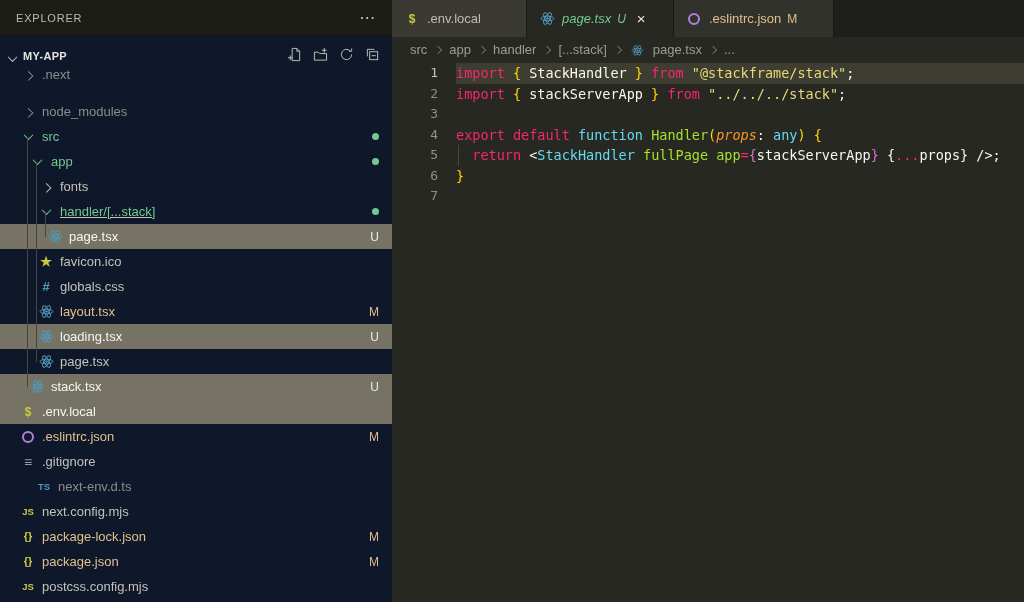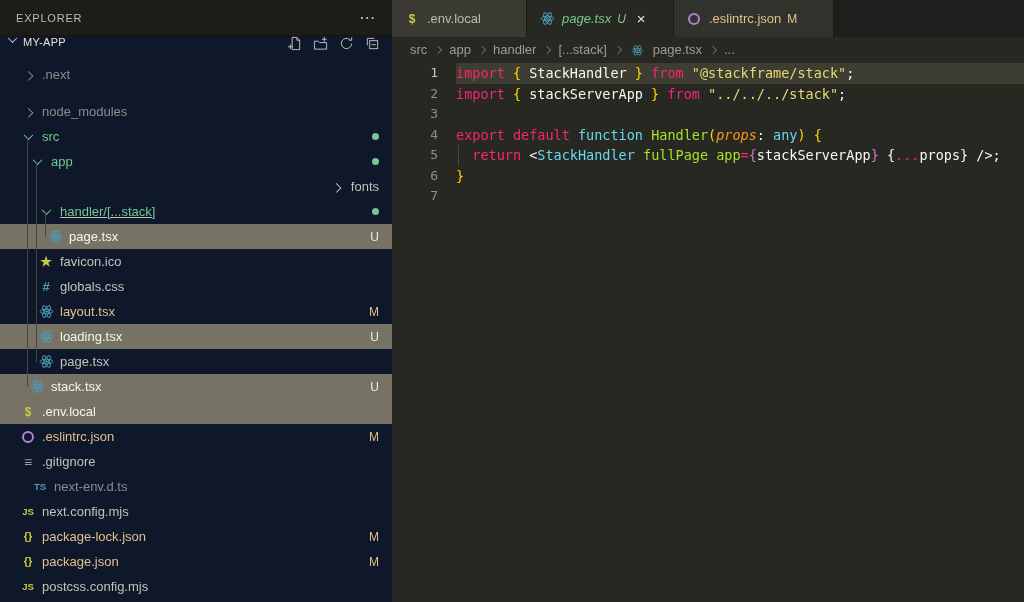--- a/index.html
+++ b/index.html
@@ -7,22 +7,22 @@
        font-family:"Liberation Sans",sans-serif;
        --untracked:#73c991;--modified:#e2c08d;--ignored:#8c8c8c;--selection:#767365;
        --blue:#519aba;--yellow:#cbcb41;--purple:#b180d7;
        --pink:#f92672;--green:#a6e22e;--cyan:#66d9ef;--orange:#fd971f;
        --string:#e6db74;--gold:#ffd700;--orchid:#da70d6;--fg:#f8f8f2}
   
   #sidebar{position:absolute;left:0;top:0;width:392px;height:602px;background:#0f172a}
   .titlebar{height:36px;display:flex;align-items:center;padding:0 16px;background:#1c1d17;
             border-bottom:1px solid #15160f;color:#bdbcb4;font-size:11px;letter-spacing:.8px;box-sizing:border-box}
   .more{margin-left:auto;font-size:16px;color:#c8c7bf;cursor:pointer}
-  .section{height:26px;display:flex;align-items:flex-start;padding:0 12px 0 9px;color:#e4e3db;
-           font-weight:400;font-size:11px;letter-spacing:.3px}
+  .section{height:26px;display:flex;align-items:flex-end;padding:0 12px 0 9px;color:#e4e3db;
+           font-weight:700;font-size:11px;letter-spacing:.3px}
   .section .chev{margin-right:7px;color:#c3c2ba}
   .actions{margin-left:auto;display:flex;gap:11px}
   .abtn{display:flex;align-items:center;cursor:pointer}
   .abtn svg{display:block;stroke:#c5c4bc;fill:none;stroke-width:1}
   #tree{position:relative;height:540px;overflow:hidden}
   .row{height:25px;display:flex;align-items:center;padding-right:13px;font-size:13px;color:#c3c2ba;box-sizing:border-box}
   .slot{width:16px;margin-right:6px;display:flex;align-items:center;justify-content:center;flex:none}
   .label{white-space:nowrap}
   .sel{background:var(--selection)}
   .sel .label{color:#f6f6f0}
@@ -130,21 +130,21 @@
         <span class="label">src</span>
         <span class="dot"></span>
       </div>
       <div class="row col-untracked" style="padding-left: 29px;">
         <span class="slot">
           <span class="chev down"></span>
         </span>
         <span class="label">app</span>
         <span class="dot"></span>
       </div>
-      <div class="row col-normal" style="padding-left: 38px; justify-content: flex-end;">
+      <div class="row col-normal" style="padding-left: 38px;">
         <span class="slot">
           <span class="chev right"></span>
         </span>
         <span class="label">fonts</span>
       </div>
       <div class="row col-untracked" style="padding-left: 38px; text-decoration: underline;">
         <span class="slot">
           <span class="chev down"></span>
         </span>
         <span class="label">handler/[...stack]</span>
@@ -255,21 +255,21 @@
         </span>
         <span class="label">.eslintrc.json</span>
         <span class="badge">M</span>
       </div>
       <div class="row col-normal" style="padding-left: 20px;">
         <span class="slot">
           <span class="ficon" style="color: rgb(154, 157, 158); font-size: 14px;">≡</span>
         </span>
         <span class="label">.gitignore</span>
       </div>
-      <div class="row col-ignored" style="padding-left: 32px;">
+      <div class="row col-ignored" style="padding-left: 16px; margin-left: 20px;">
         <span class="slot">
           <span class="ficon" style="color: var(--blue); font-size: 9.5px;">TS</span>
         </span>
         <span class="label">next-env.d.ts</span>
       </div>
       <div class="row col-normal" style="padding-left: 20px;">
         <span class="slot">
           <span class="ficon" style="color: var(--yellow); font-size: 9.5px;">JS</span>
         </span>
         <span class="label">next.config.mjs</span>

